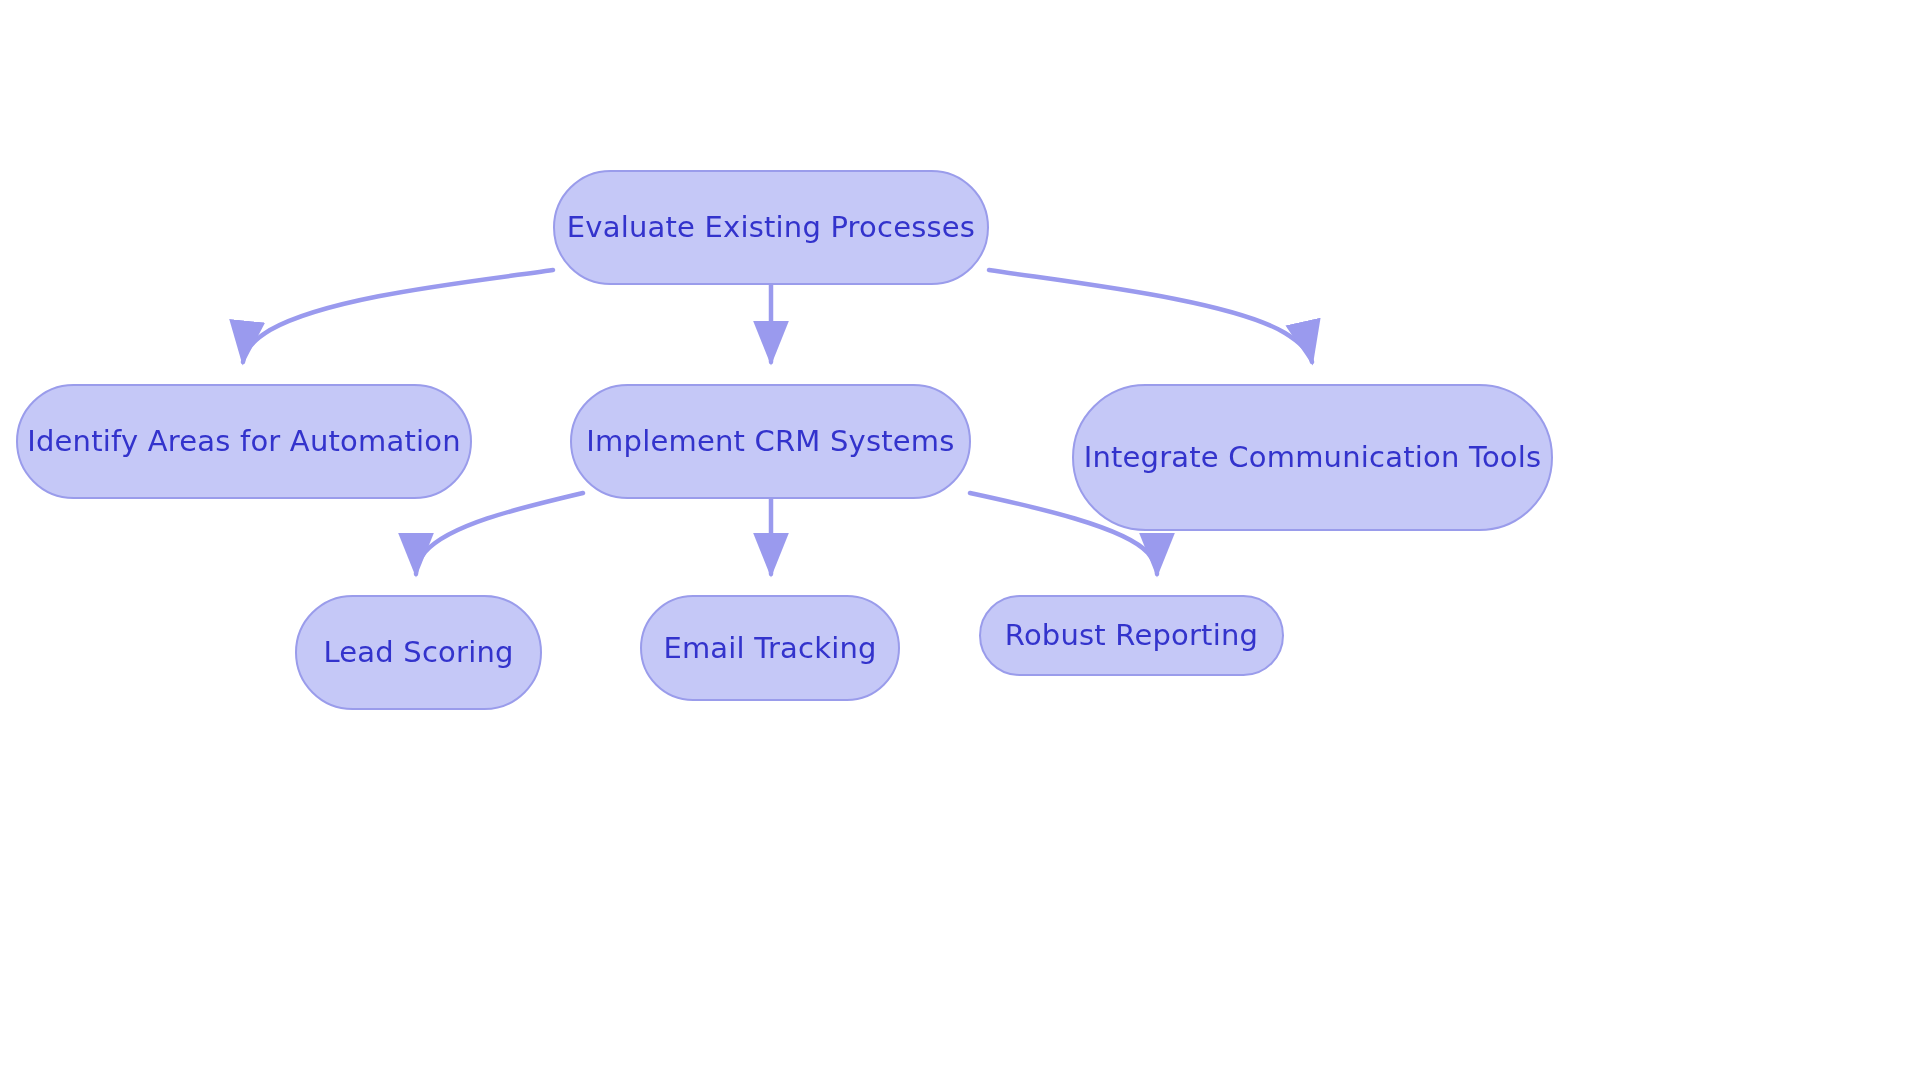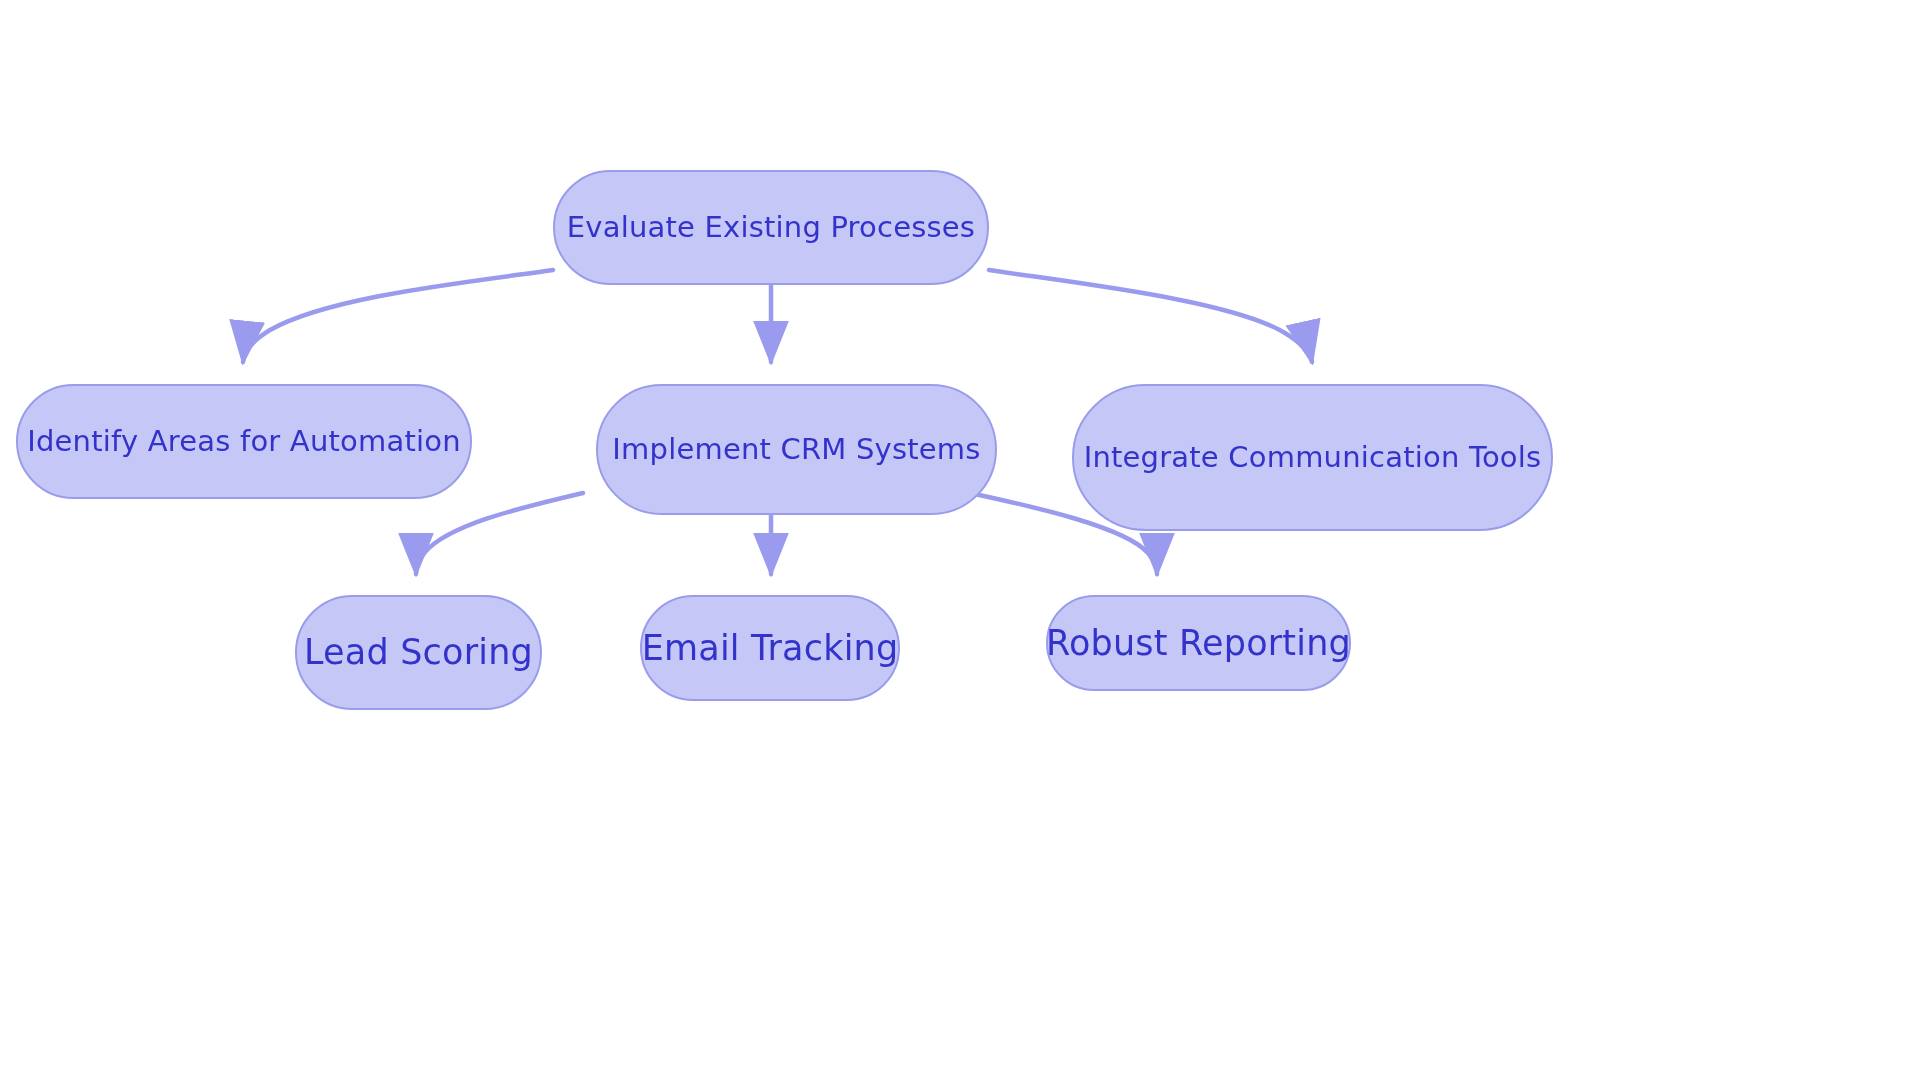--- a/index.html
+++ b/index.html
@@ -41,21 +41,21 @@
   .node-label {
     font-family: "DejaVu Sans", "Liberation Sans", sans-serif;
     font-size: 29px;
     font-weight: 400;
     letter-spacing: 0.2px;
     color: #3333cc;
     line-height: 1;
   }
   .node-lvl1 .node-label { font-size: 29px; }
   .node-lvl2 .node-label { font-size: 29px; }
-  .node-lvl3 .node-label { font-size: 35px; }
+  .node-lvl3 .node-label { font-size: 29px; }
 </style>
 </head>
 <body>
 
 <div id="flowchart-canvas">
 
   <svg id="edge-layer" viewBox="0 0 1920 1083">
     <defs>
       <marker id="arrowhead" markerWidth="10" markerHeight="8" refX="9.2" refY="4" orient="auto" markerUnits="strokeWidth">
         <polygon points="0,0 10,4 0,8" fill="#9a9aee"></polygon>
@@ -76,33 +76,33 @@
   </svg>
 
   <div class="node node-lvl2" style="left:16px; top:384px; width:456px; height:115px;">
     <span class="node-label">Identify Areas for Automation</span>
   </div>
 
   <div class="node node-lvl1" style="left:553px; top:170px; width:436px; height:115px;">
     <span class="node-label">Evaluate Existing Processes</span>
   </div>
 
-  <div class="node node-lvl2" style="left:596px; top:384px; width:401px; height:131px;">
+  <div class="node node-lvl2" style="left:570px; top:384px; width:401px; height:115px;">
     <span class="node-label">Implement CRM Systems</span>
   </div>
 
   <div class="node node-lvl2" style="left:1072px; top:384px; width:481px; height:147px;">
     <span class="node-label">Integrate Communication Tools</span>
   </div>
 
   <div class="node node-lvl3" style="left:295px; top:595px; width:247px; height:115px;">
     <span class="node-label">Lead Scoring</span>
   </div>
 
   <div class="node node-lvl3" style="left:640px; top:595px; width:260px; height:106px;">
     <span class="node-label">Email Tracking</span>
   </div>
 
-  <div class="node node-lvl3" style="left:1046px; top:595px; width:305px; height:96px;">
+  <div class="node node-lvl3" style="left:979px; top:595px; width:305px; height:81px;">
     <span class="node-label">Robust Reporting</span>
   </div>
 
 </div>
 
 </body></html>

